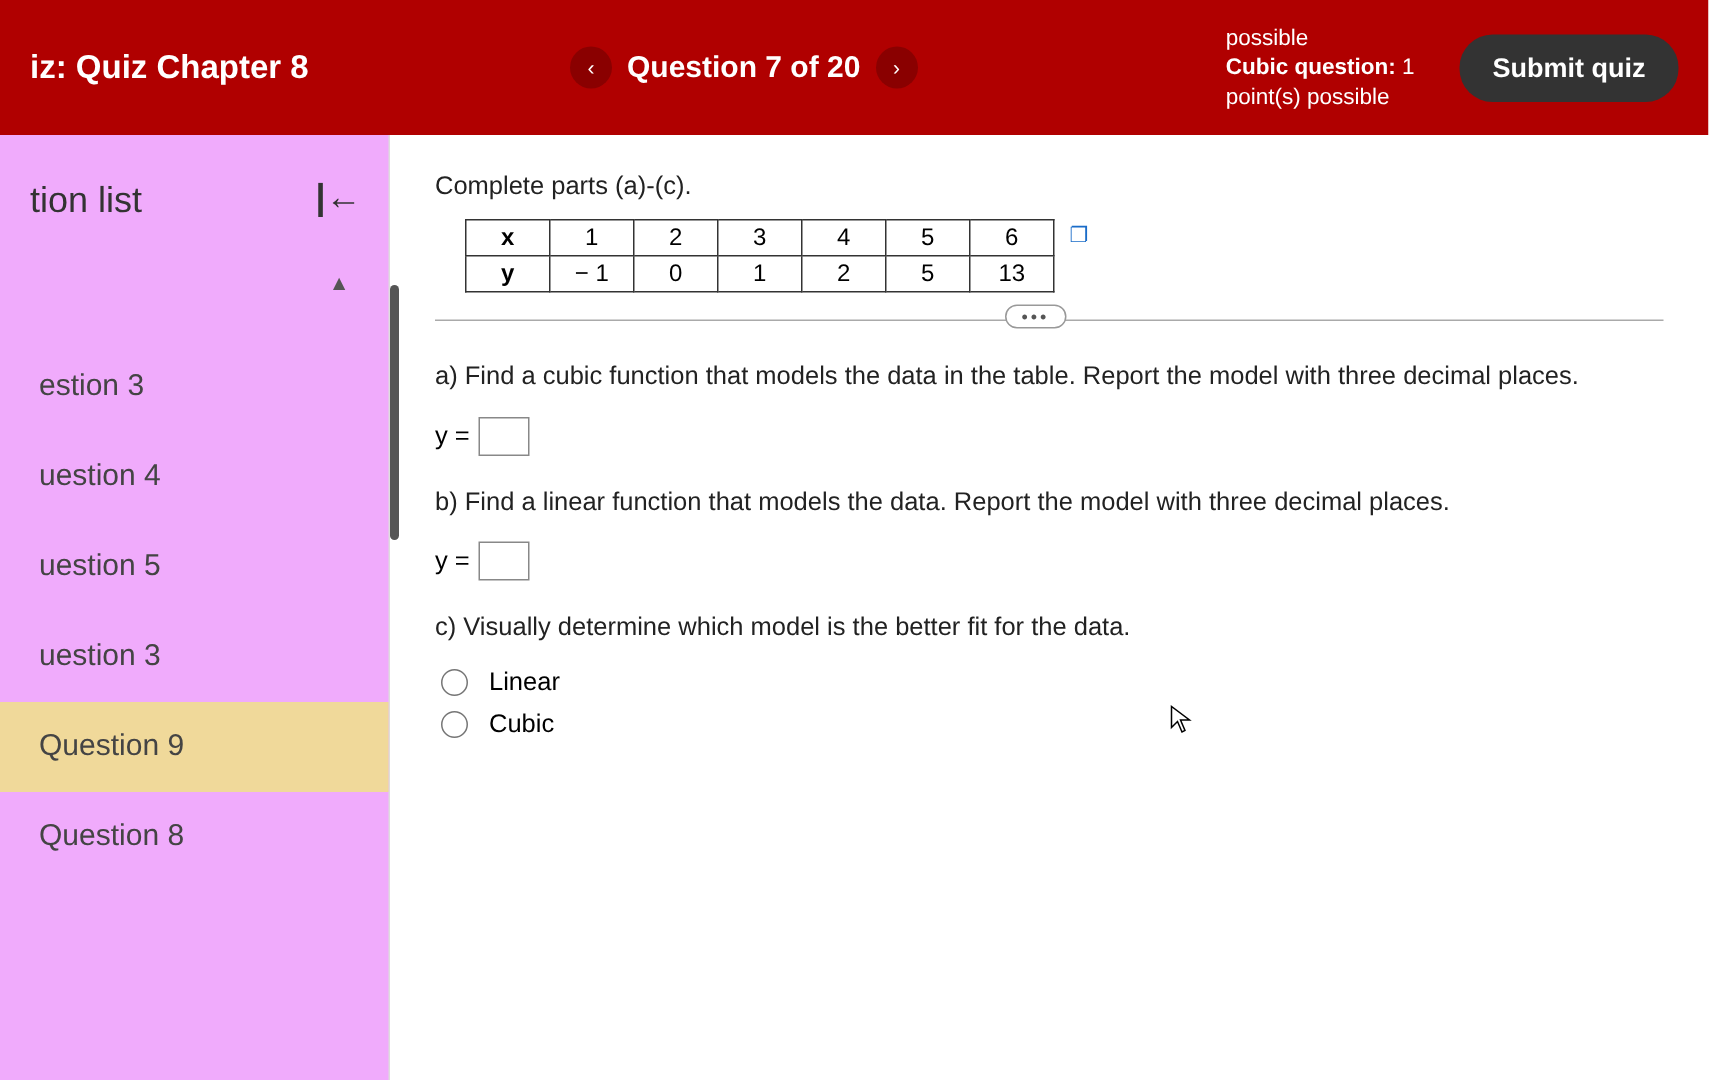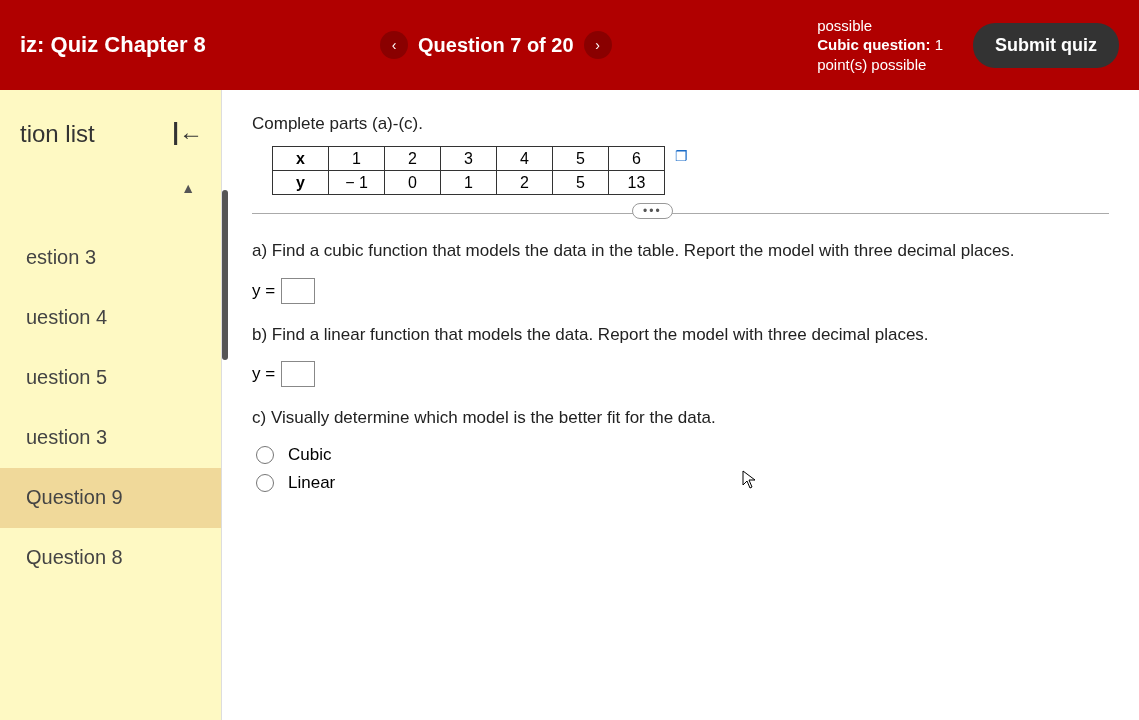--- a/index.html
+++ b/index.html
@@ -6,21 +6,21 @@
   body { font-family: Arial, Helvetica, sans-serif; background: #fff; width: 1139px; height: 720px; overflow: hidden; }
   .header { background: #b00000; color: #fff; height: 90px; display: flex; align-items: center; padding: 0 20px; position: relative; }
   .quiz-title { font-size: 22px; font-weight: bold; flex: 0 0 300px; }
   .qnav { display: flex; align-items: center; gap: 10px; margin-left: 60px; }
   .nav-btn { width: 28px; height: 28px; border-radius: 50%; background: #8a0000; color: #fff; display: flex; align-items: center; justify-content: center; font-size: 14px; cursor: pointer; border: none; }
   .qcounter { font-size: 20px; font-weight: bold; }
   .points { margin-left: auto; font-size: 15px; line-height: 1.3; }
   .points .bold { font-weight: bold; }
   .submit-btn { background: #333; color: #fff; border: none; border-radius: 22px; padding: 12px 22px; font-size: 18px; font-weight: bold; margin-left: 30px; cursor: pointer; }
   .body { display: flex; height: calc(720px - 90px); }
-  .sidebar { width: 222px; background: #fef9c3; border-right: 1px solid #ddd; padding-top: 20px; position: relative; }
+  .sidebar { width: 260px; background: #f0abfc; border-right: 1px solid #ddd; padding-top: 20px; position: relative; }
   .sidebar-title { font-size: 24px; color: #333; padding: 10px 20px 20px 20px; }
   .collapse-icon { position: absolute; top: 28px; right: 18px; font-size: 24px; color: #333; cursor: pointer; font-weight: bold; }
   .scroll-up { position: absolute; top: 90px; right: 26px; color: #555; cursor: pointer; font-size: 14px; }
   .qlist { list-style: none; margin-top: 60px; }
   .qlist li { padding: 18px 26px; font-size: 20px; color: #444; cursor: pointer; border-bottom: 1px solid transparent; }
   .qlist li.active { background: #f0d99a; }
   .content { flex: 1; padding: 24px 30px 20px 30px; position: relative; overflow: auto; }
   .scroll-ind { position: absolute; left: 0; top: 100px; width: 6px; height: 170px; background: #555; border-radius: 3px; }
   .instr { font-size: 17px; color: #222; margin-bottom: 12px; }
   .table-wrap { display: flex; align-items: flex-start; gap: 10px; margin: 6px 0 12px 20px;}
@@ -119,25 +119,25 @@
     <div class="eq">
       <span>y =</span>
       <input type="text" style="">
     </div>
 
     <div class="part">c) Visually determine which model is the better fit for the data.</div>
 
     <div class="options">
       <label class="opt">
         <input type="radio" name="fit" style="">
-        <span>Cubic</span>
+        <span>Linear</span>
       </label>
       <label class="opt">
         <input type="radio" name="fit" style="">
-        <span>Linear</span>
+        <span>Cubic</span>
       </label>
     </div>
 
     <span class="cursor">
       <svg width="16" height="20" viewBox="0 0 16 20">
           <path d="M1 1 L1 15 L5 11 L8 18 L10 17 L7 10 L13 10 Z" fill="#fff" stroke="#000" stroke-width="1"></path>
         </svg>
     </span>
   </div>
 </div>

